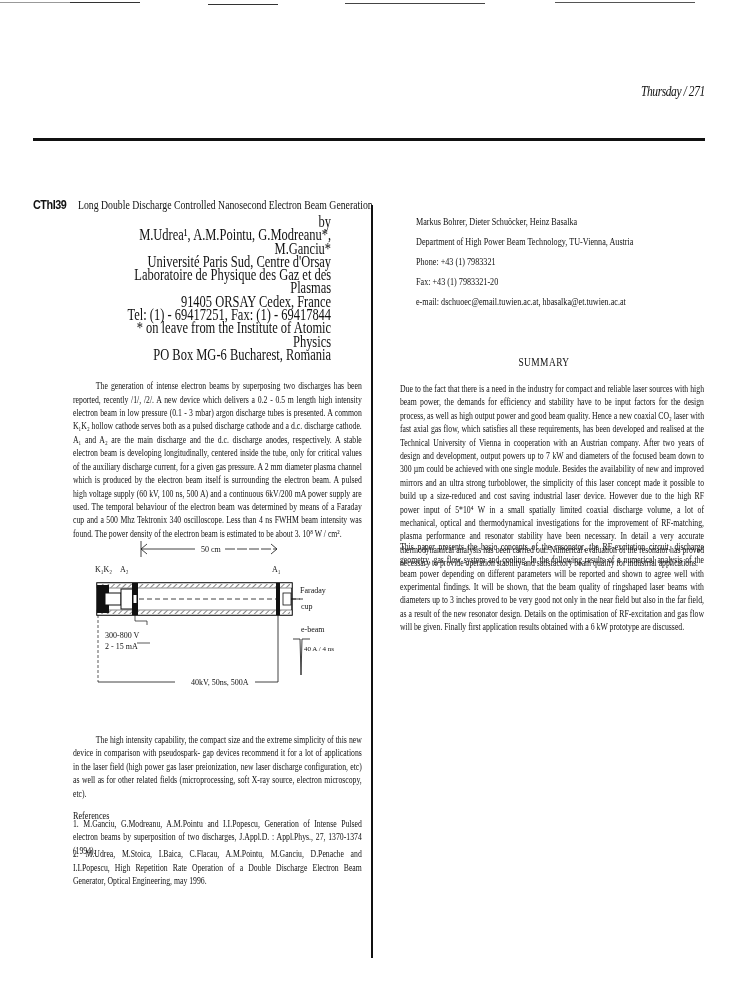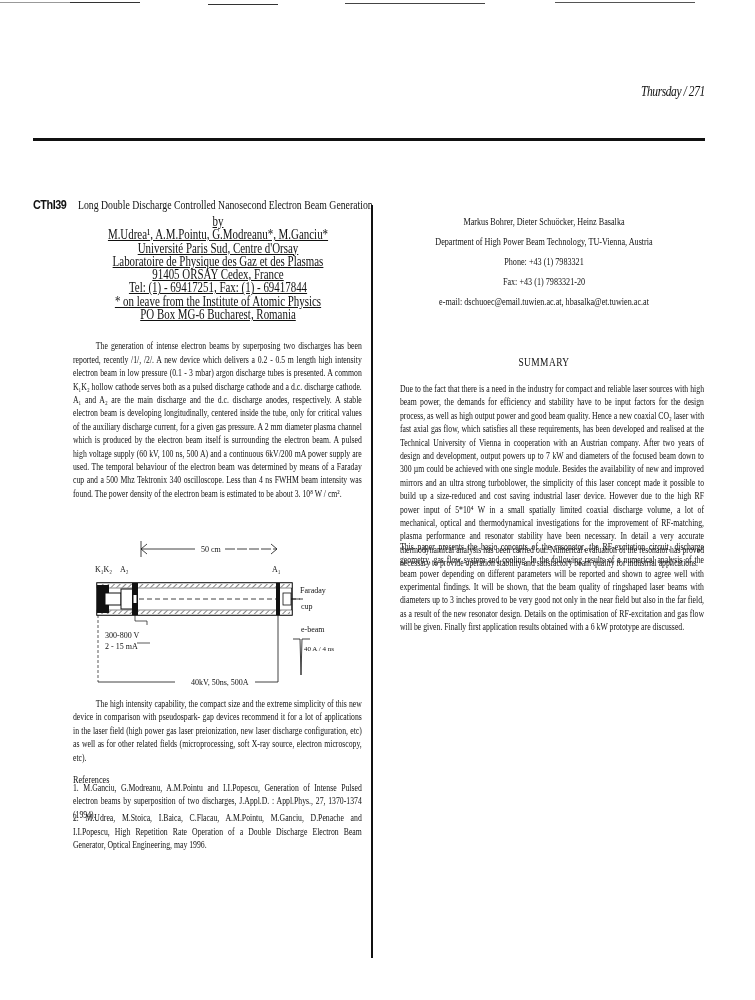--- a/index.html
+++ b/index.html
@@ -12,29 +12,29 @@
 
   .col { position: absolute; }
   .colL { left: 33px; top: 198px; width: 330px; }
   .colR { left: 384px; top: 198px; width: 320px; }
 
   .abs-id { font-family: "Liberation Sans", sans-serif; font-weight: bold; font-size: 12px; letter-spacing: -0.5px; transform: scaleX(0.9); transform-origin: left center; display: inline-block; }
   .title-row { display: flex; align-items: baseline; gap: 8px; font-size: 12px; white-space: nowrap; text-align: center; }
   .title-row .ttl { display: inline-block; transform: scaleX(0.78); transform-origin: left center; font-size: 12.5px; }
   .title-row .ttl.u { text-decoration: underline; font-size: 15px; transform: scaleX(0.72); }
 
-  .center-block { text-align: center; font-size: 14px; line-height: 13.3px; text-decoration: underline; }
+  .center-block { text-align: right; font-size: 16px; line-height: 13.3px; }
   .center-block div { display: block; transform: scaleX(0.78); }
   .body-text { font-size: 10.2px; line-height: 13.4px; text-align: justify; width: 380px; transform: scaleX(0.76); transform-origin: left top; }
   .indent { text-indent: 30px; }
   .refs-head { font-size: 10.5px; font-weight: normal; margin-top: 10px; transform: scaleX(0.78); transform-origin: left top; }
 
   .diagram { position: absolute; left: 95px; top: 535px; width: 240px; height: 170px; }
   .summary-head { text-align: center; font-size: 11.5px; letter-spacing: 0.5px; transform: scaleX(0.82); }
-  .right-center { text-align: center; font-size: 10.2px; }
+  .right-center { text-align: left; font-size: 10.2px; }
   .right-center div { transform: scaleX(0.8); }
 </style>
 </head>
 <body>
 
 <div class="topmarks">
   <span style="left:0;width:140px;background:#999;"></span>
   <span style="left:70px;width:70px;"></span>
   <span style="left:208px;top:2px;width:70px;"></span>
   <span style="left:345px;top:1px;width:140px;background:#444;"></span>
@@ -113,21 +113,21 @@
     <line x1="160" y1="147" x2="183" y2="147" stroke="#111" stroke-width="0.8"></line>
     <line x1="183" y1="80" x2="183" y2="147" stroke="#111" stroke-width="0.8"></line>
     <text x="96" y="150">40kV, 50ns, 500A</text>
 
     <text x="206" y="97">e-beam</text>
     <polyline points="198,104 205,104 206,140 207,104 215,104" fill="none" stroke="#111" stroke-width="0.8"></polyline>
     <text x="209" y="116" font-size="7">40 A / 4 ns</text>
   </g>
 </svg>
 
-<div class="col" style="left:73px; top:697px; width:300px;">
+<div class="col" style="left:73px; top:733px; width:300px;">
   <div class="body-text indent">The high intensity capability, the compact size and the extreme simplicity of this new device in comparison with pseudospark- gap devices recommend it for a lot of applications in the laser field (high power gas laser preionization, new laser discharge configuration, etc) as well as for other related fields (microprocessing, soft X-ray source, electron microscopy, etc).</div>
   <div class="refs-head">References</div>
   <div class="body-text" style="margin-top:-4px;">1. M.Ganciu, G.Modreanu, A.M.Pointu and I.I.Popescu, Generation of Intense Pulsed electron beams by superposition of two discharges, J.Appl.D. : Appl.Phys., 27, 1370-1374 (1994).</div>
   <div class="body-text" style="margin-top:-10px;">2. M.Udrea, M.Stoica, I.Baica, C.Flacau, A.M.Pointu, M.Ganciu, D.Penache and I.I.Popescu, High Repetition Rate Operation of a Double Discharge Electron Beam Generator, Optical Engineering, may 1996.</div>
 </div>
 
 <div class="col colR">
   <div class="right-center" style="margin-top:14px; line-height:20px;">
     <div>Markus Bohrer, Dieter Schuöcker, Heinz Basalka</div>
     <div>Department of High Power Beam Technology, TU-Vienna, Austria</div>

